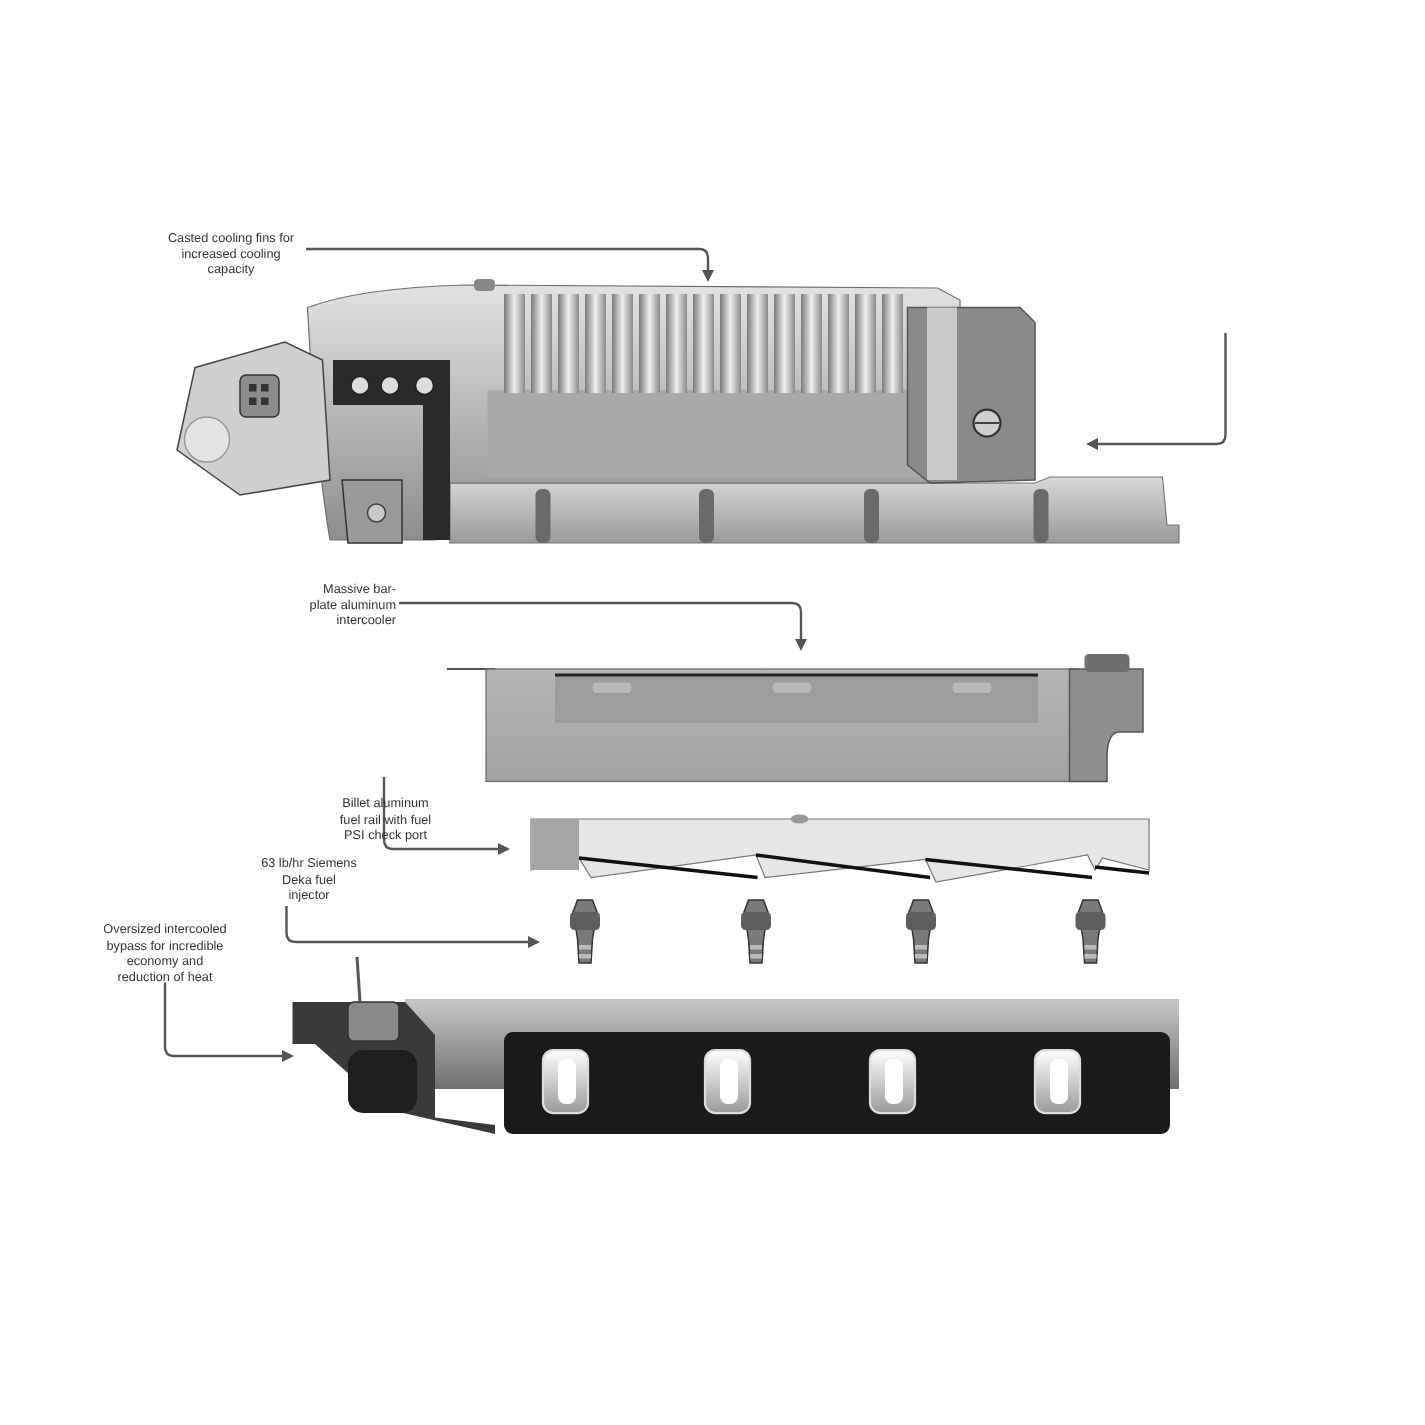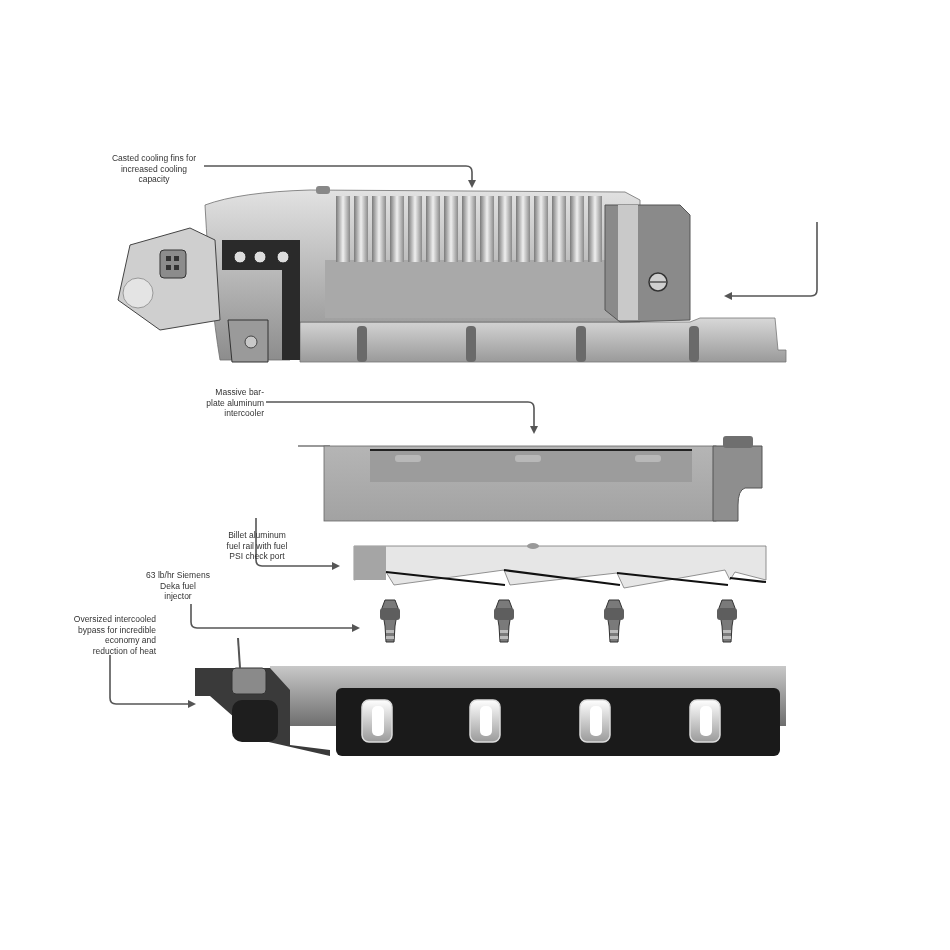--- a/index.html
+++ b/index.html
@@ -187,21 +187,21 @@
 
 <div class="label" style="left:104px;top:153px;width:100px;">Casted cooling fins for
 increased cooling
 capacity</div>
 <div class="label" style="left:200px;top:387px;width:64px;text-align:right;">Massive bar-
 plate aluminum
 intercooler</div>
 <div class="label" style="left:222px;top:502px;width:70px;margin-top:28px;">Billet aluminum
 fuel rail with fuel
 PSI check port</div>
-<div class="label" style="left:140px;top:570px;width:76px;">63 lb/hr Siemens
+<div class="label" style="left:168px;top:570px;width:76px;">63 lb/hr Siemens
 Deka fuel
 injector</div>
-<div class="label" style="left:64px;top:614px;width:92px;text-align:right;">Oversized intercooled
+<div class="label" style="left:64px;top:614px;width:92px;">Oversized intercooled
 bypass for incredible
 economy and
 reduction of heat</div>
 
 </div>
 
 </body></html>

